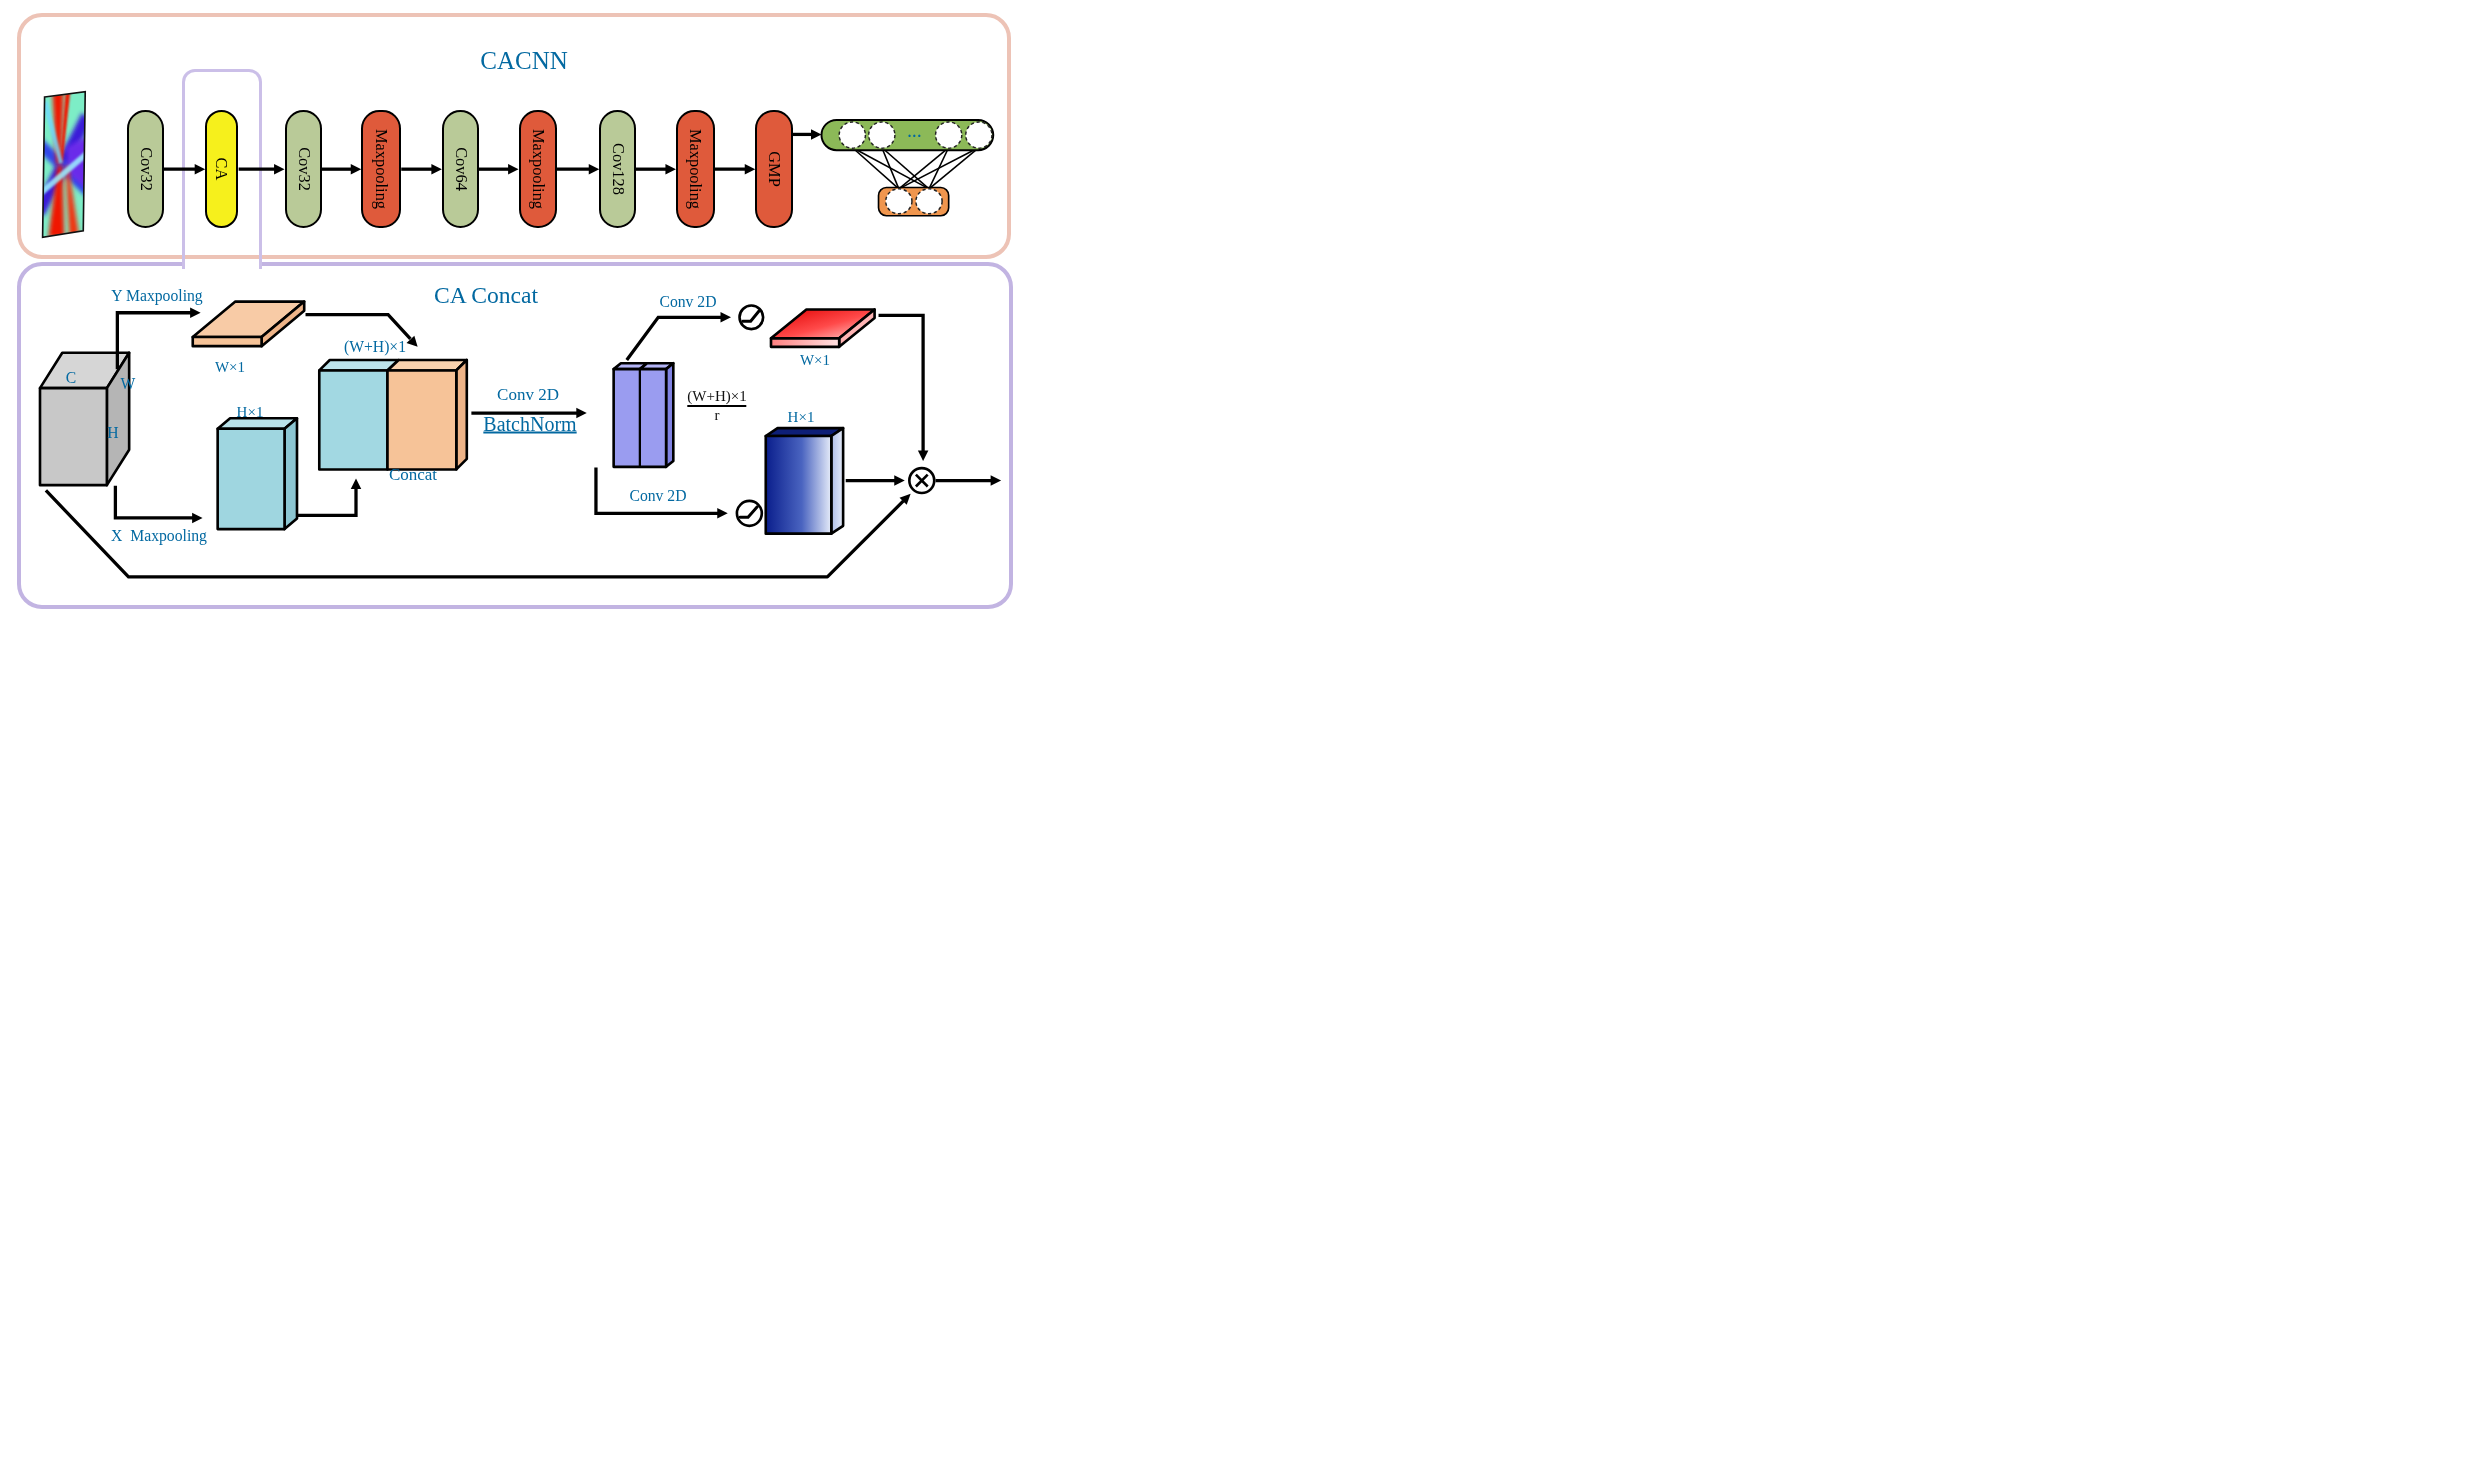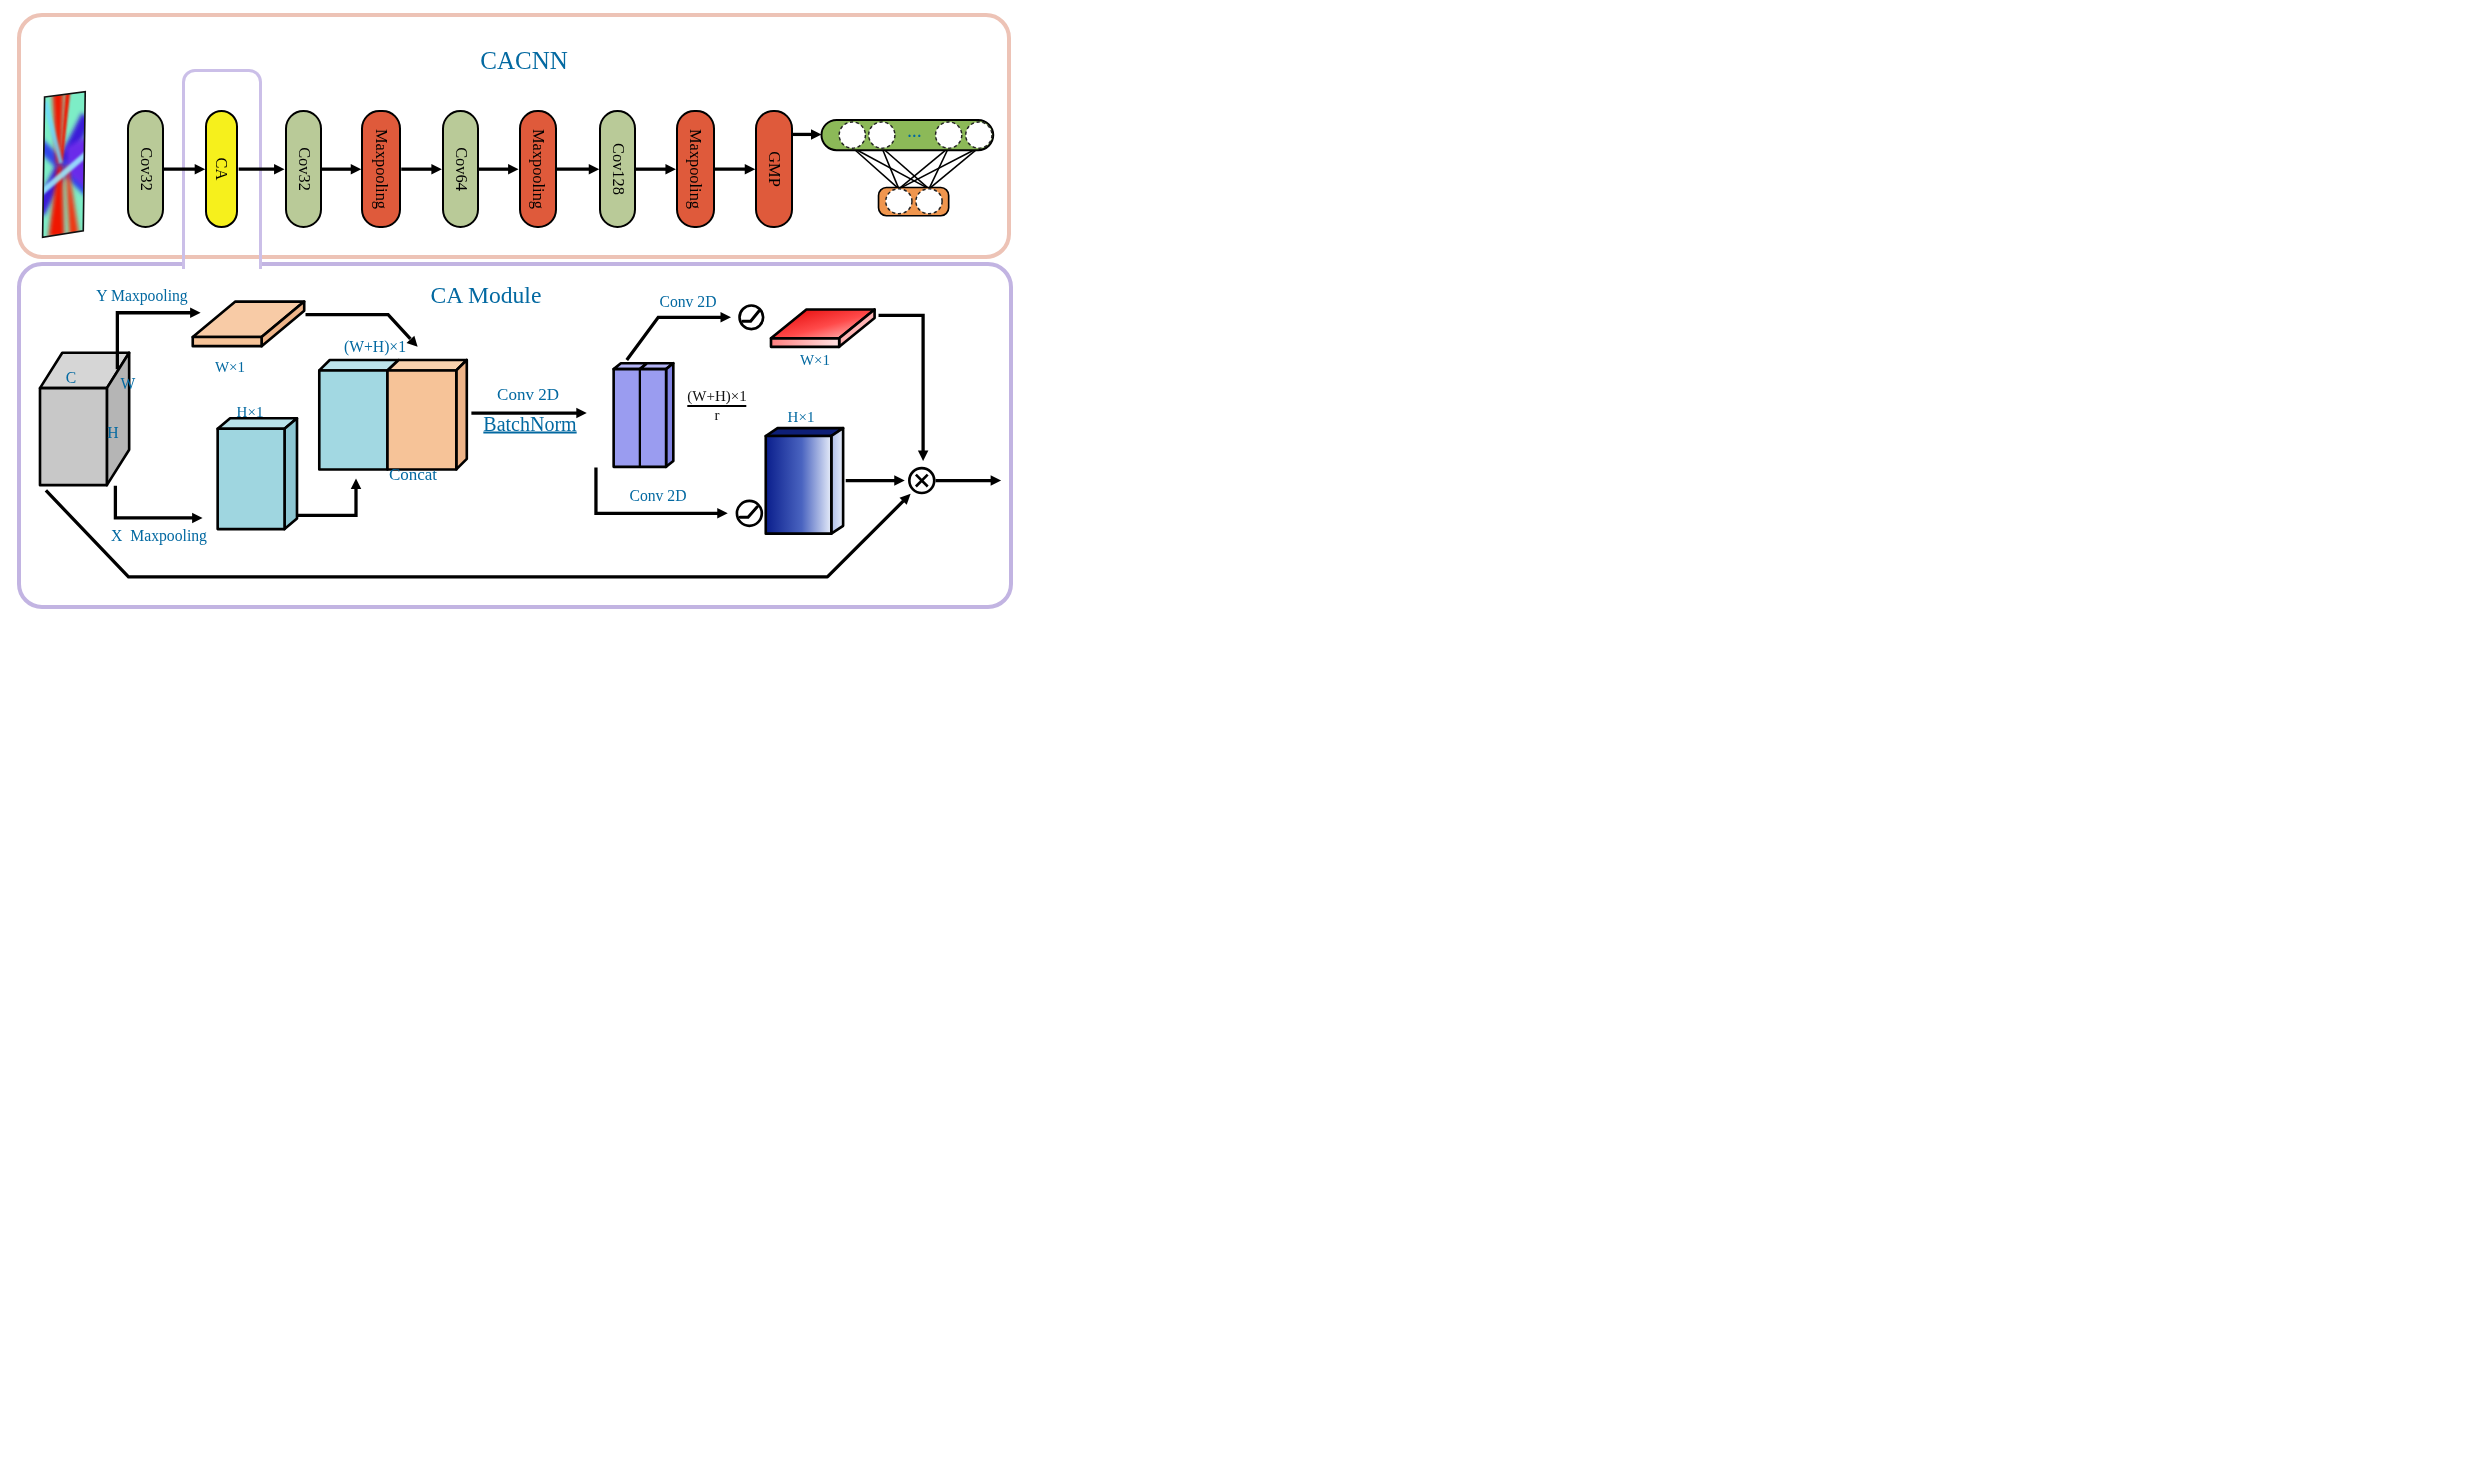--- a/index.html
+++ b/index.html
@@ -266,23 +266,23 @@
       <span>Cov128</span>
     </div>
   <div class="pill pool" style="left:676px;width:39px;">
       <span>Maxpooling</span>
     </div>
   <div class="pill pool" style="left:755px;width:38px;">
       <span>GMP</span>
     </div>
 
   <div class="lbl" style="left:524px;top:61px;font-size:25px;">CACNN</div>
-  <div class="lbl" style="left:486px;top:295px;font-size:23.6px;">CA Module</div>
-
-  <div class="lbl" style="left:142px;top:296px;font-size:15.7px;">Y Maxpooling</div>
+  <div class="lbl" style="left:486px;top:295px;font-size:23.6px;">CA Concat</div>
+
+  <div class="lbl" style="left:157px;top:296px;font-size:15.7px;">Y Maxpooling</div>
   <div class="lbl" style="left:159px;top:536px;font-size:15.7px;font-family:Liberation Serif, serif;">X  Maxpooling</div>
 
   <div class="lbl" style="left:71px;top:378px;font-size:15.7px;">C</div>
   <div class="lbl" style="left:128px;top:384px;font-size:15.7px;">W</div>
   <div class="lbl" style="left:113px;top:433px;font-size:15.7px;">H</div>
 
   <div class="lbl" style="left:230px;top:367px;font-size:15px;">W×1</div>
   <div class="lbl" style="left:250px;top:412px;font-size:15px;">H×1</div>
   <div class="lbl" style="left:375px;top:347px;font-size:15.7px;">(W+H)×1</div>
   <div class="lbl" style="left:413px;top:475px;font-size:17px;">Concat</div>

